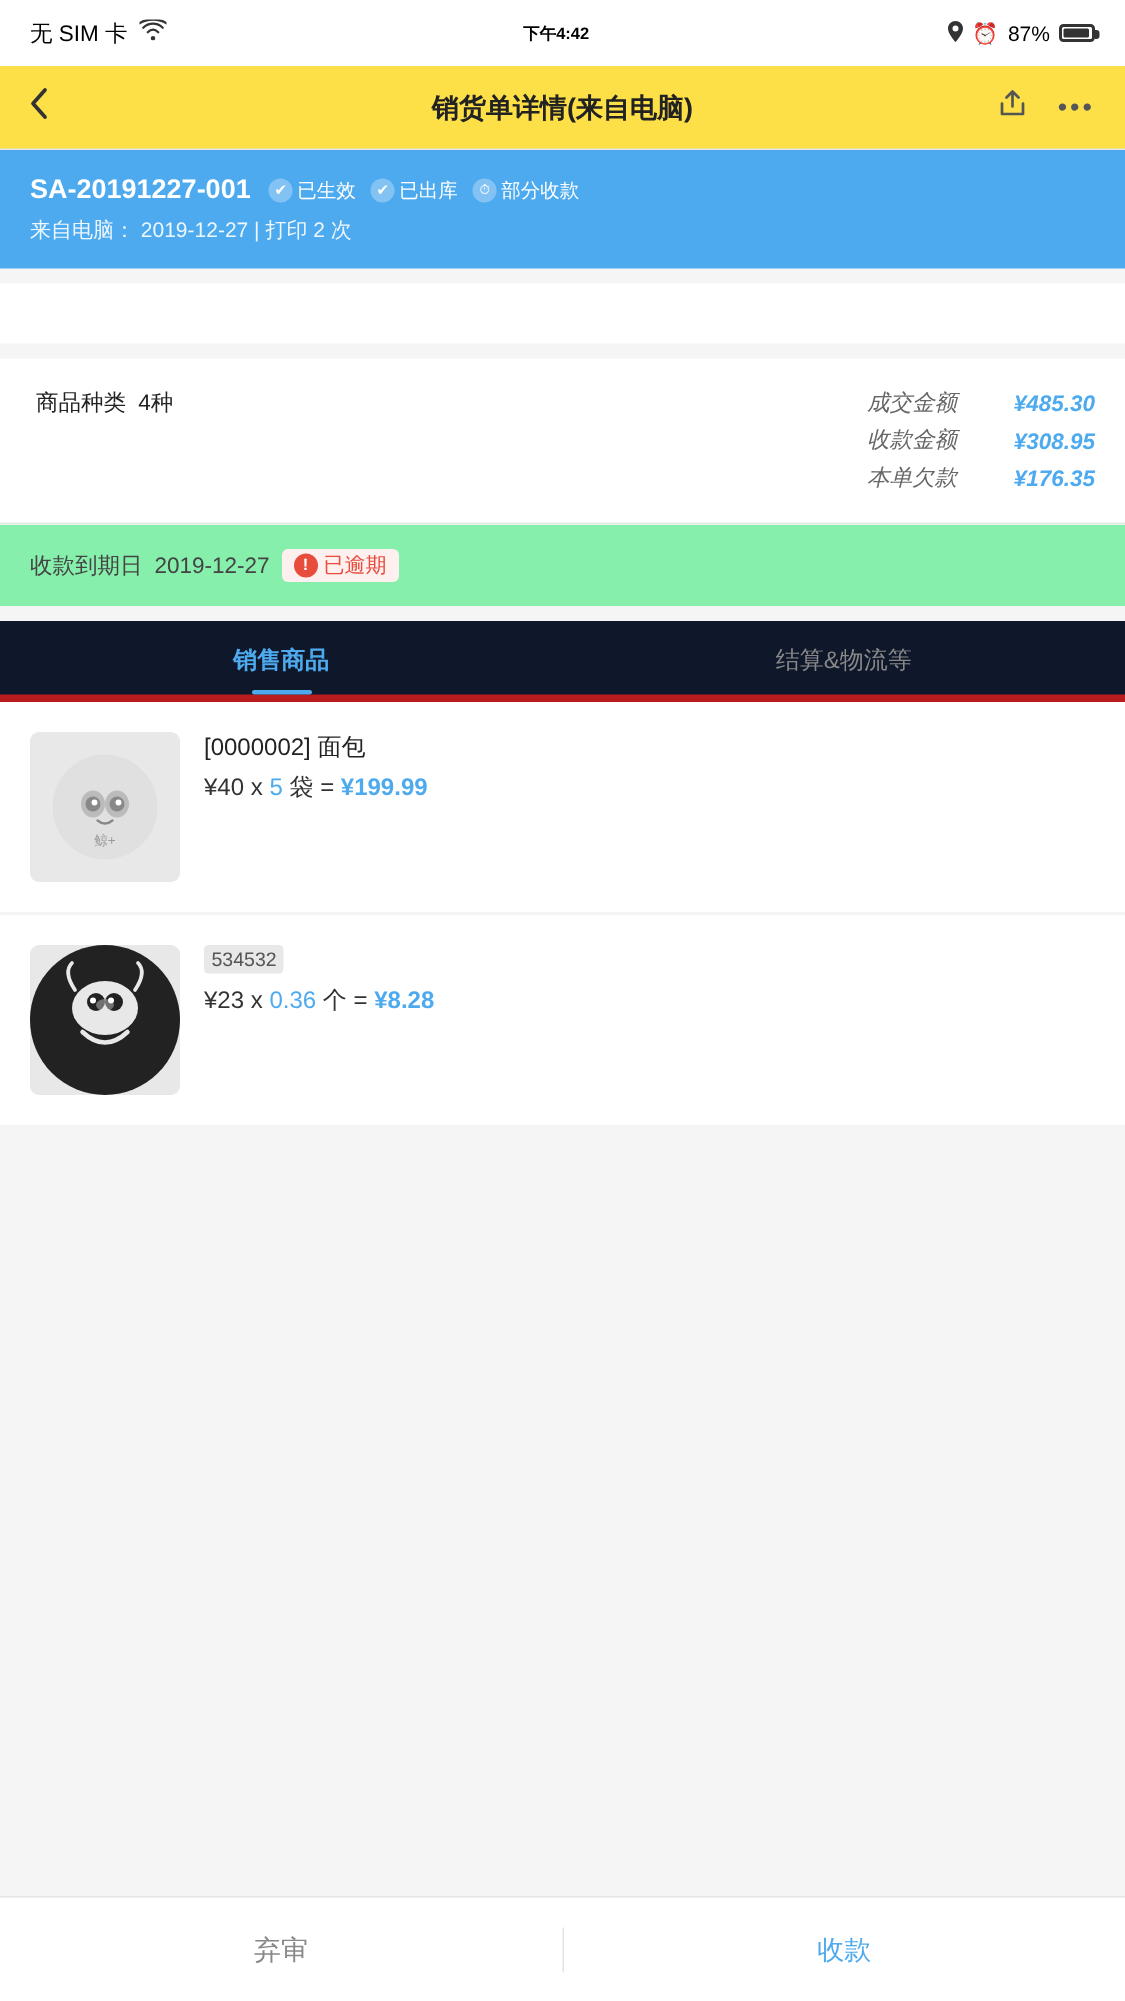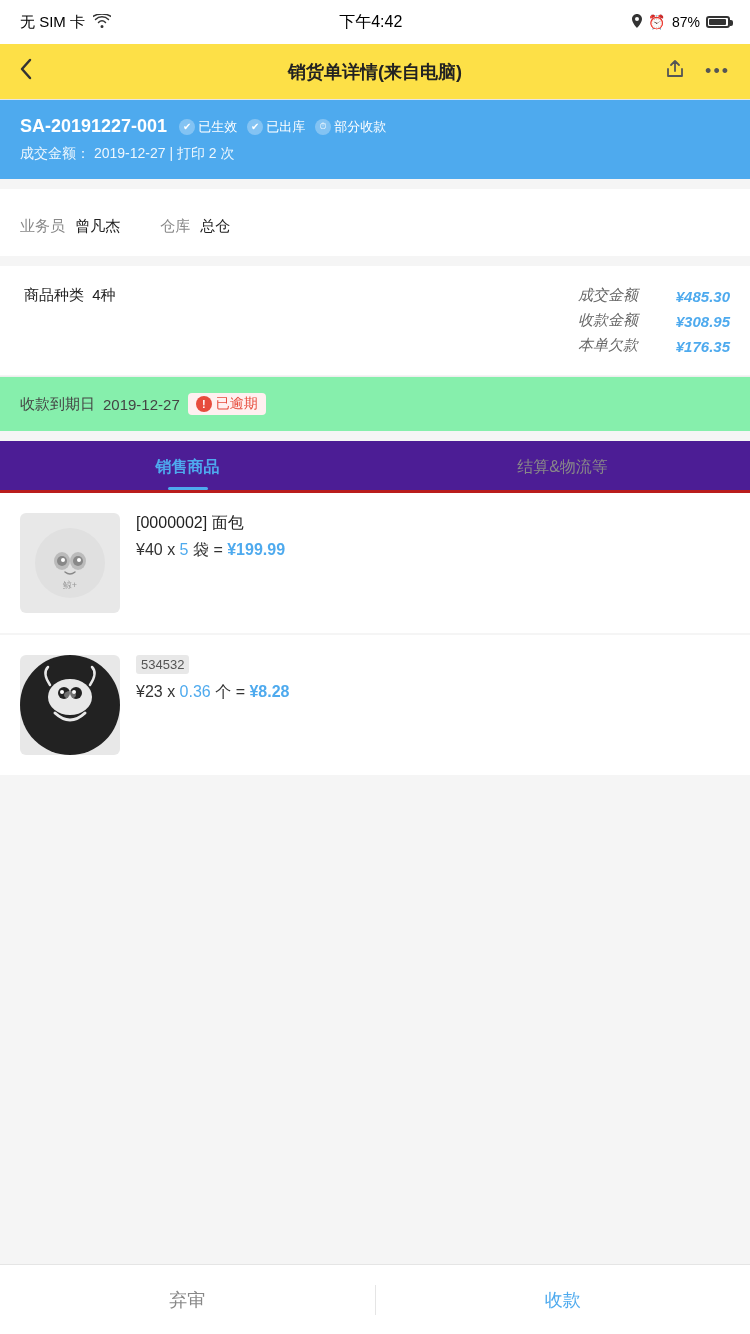--- a/index.html
+++ b/index.html
@@ -17,21 +17,21 @@
       background: #fff;
       height: 44px;
       display: flex;
       align-items: center;
       justify-content: space-between;
       padding: 0 20px;
       font-size: 15px;
       font-weight: 500;
     }
     .status-left { display: flex; align-items: center; gap: 8px; }
-    .status-center { font-size: 16px; font-weight: 400; }
+    .status-center { font-size: 11px; font-weight: 700; }
     .status-right { display: flex; align-items: center; gap: 6px; font-size: 14px; }
     .battery-icon {
       width: 24px; height: 12px; border: 2px solid #333; border-radius: 3px; position: relative; display: inline-block;
     }
     .battery-icon::after {
       content: ''; position: absolute; right: -5px; top: 2px; width: 3px; height: 6px; background: #333; border-radius: 0 2px 2px 0;
     }
     .battery-fill {
       position: absolute; left: 1px; top: 1px; height: 6px; width: 85%; background: #333; border-radius: 1px;
     }
@@ -196,23 +196,23 @@
     }
     .overdue-dot {
       width: 16px; height: 16px; background: #e74c3c; border-radius: 50%;
       display: flex; align-items: center; justify-content: center;
       color: #fff; font-size: 11px; font-weight: 700;
     }
     .overdue-text { color: #e74c3c; font-size: 14px; }
 
     
     .tabs-section {
-      background: #4c1d95;
+      background: #0f172a;
       margin-top: 10px;
-      border-bottom: 3px solid #b91c1c;
+      border-bottom: 5px solid #b91c1c;
     }
     .tabs-row {
       display: flex;
     }
     .tab-item {
       flex: 1;
       text-align: center;
       padding: 16px 0 12px;
       font-size: 16px;
       cursor: pointer;
@@ -364,37 +364,27 @@
         <div class="badge-icon">✔</div>
         <span>已出库</span>
       </div>
       <div class="badge">
         <div class="badge-icon" style="font-size:9px;">⏱</div>
         <span>部分收款</span>
       </div>
     </div>
   </div>
   <div class="order-date-info">
-    <span>成交金额：</span>
+    <span>来自电脑：</span>
     <span>2019-12-27</span>
     <span>| 打印 2 次</span>
   </div>
 </div>
 
 <div class="customer-section">
-  <div class="customer-meta">
-    <div class="meta-item">
-      <span class="meta-label">业务员</span>
-      <span class="meta-value">曾凡杰</span>
-    </div>
-    <div class="meta-item">
-      <span class="meta-label">仓库</span>
-      <span class="meta-value">总仓</span>
-    </div>
-  </div>
 </div>
 
 <div class="summary-section">
   <div class="summary-left">
     <div class="summary-kinds">
       <span>商品种类</span>
       <span>4种</span>
     </div>
   </div>
   <div class="summary-right">

